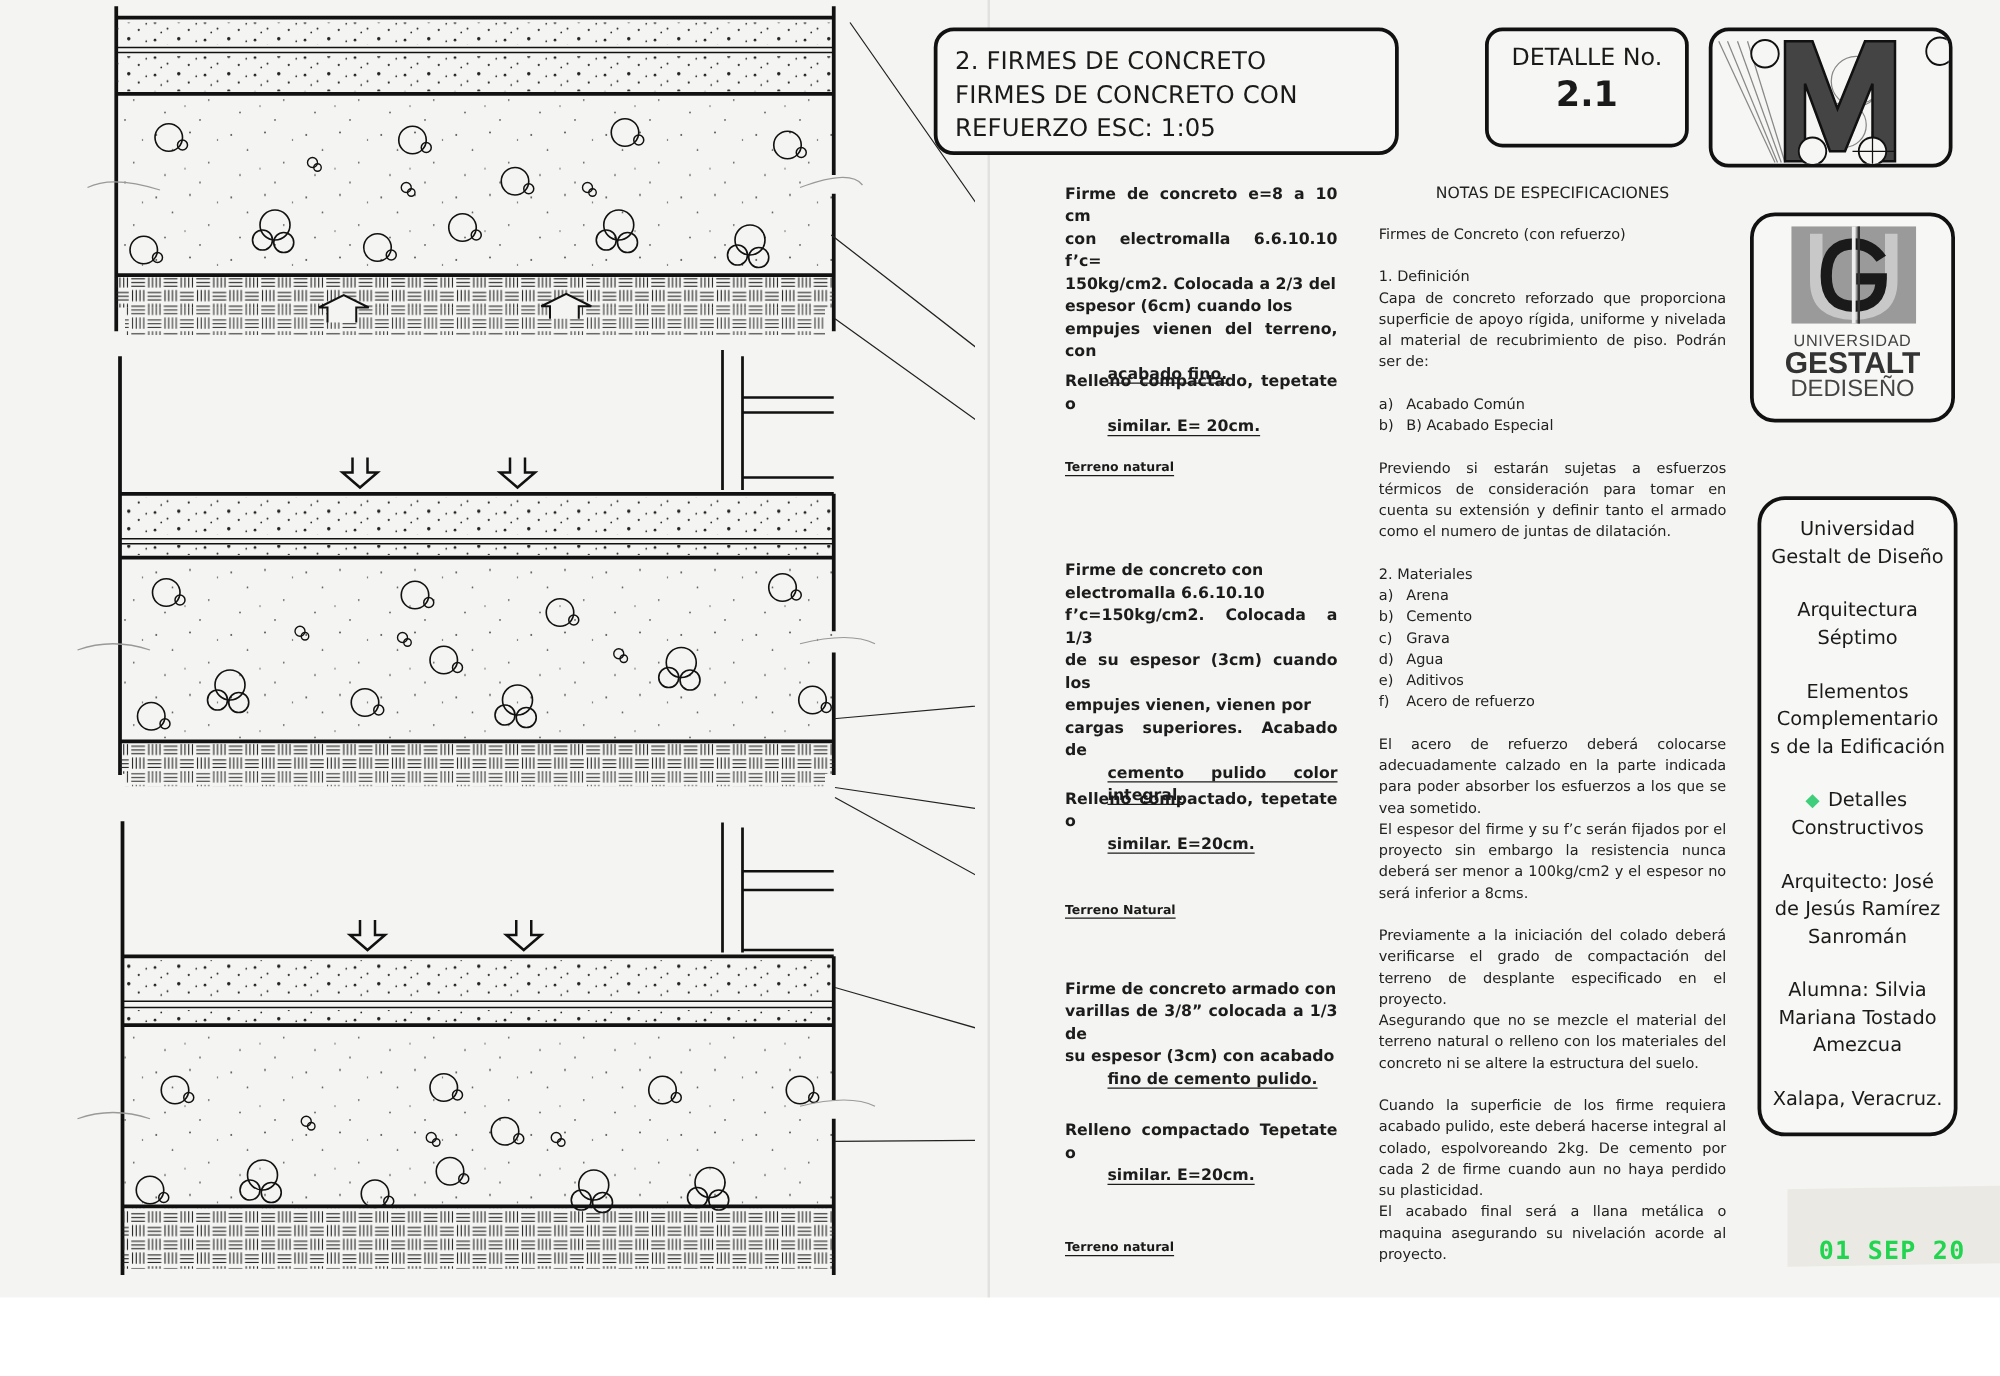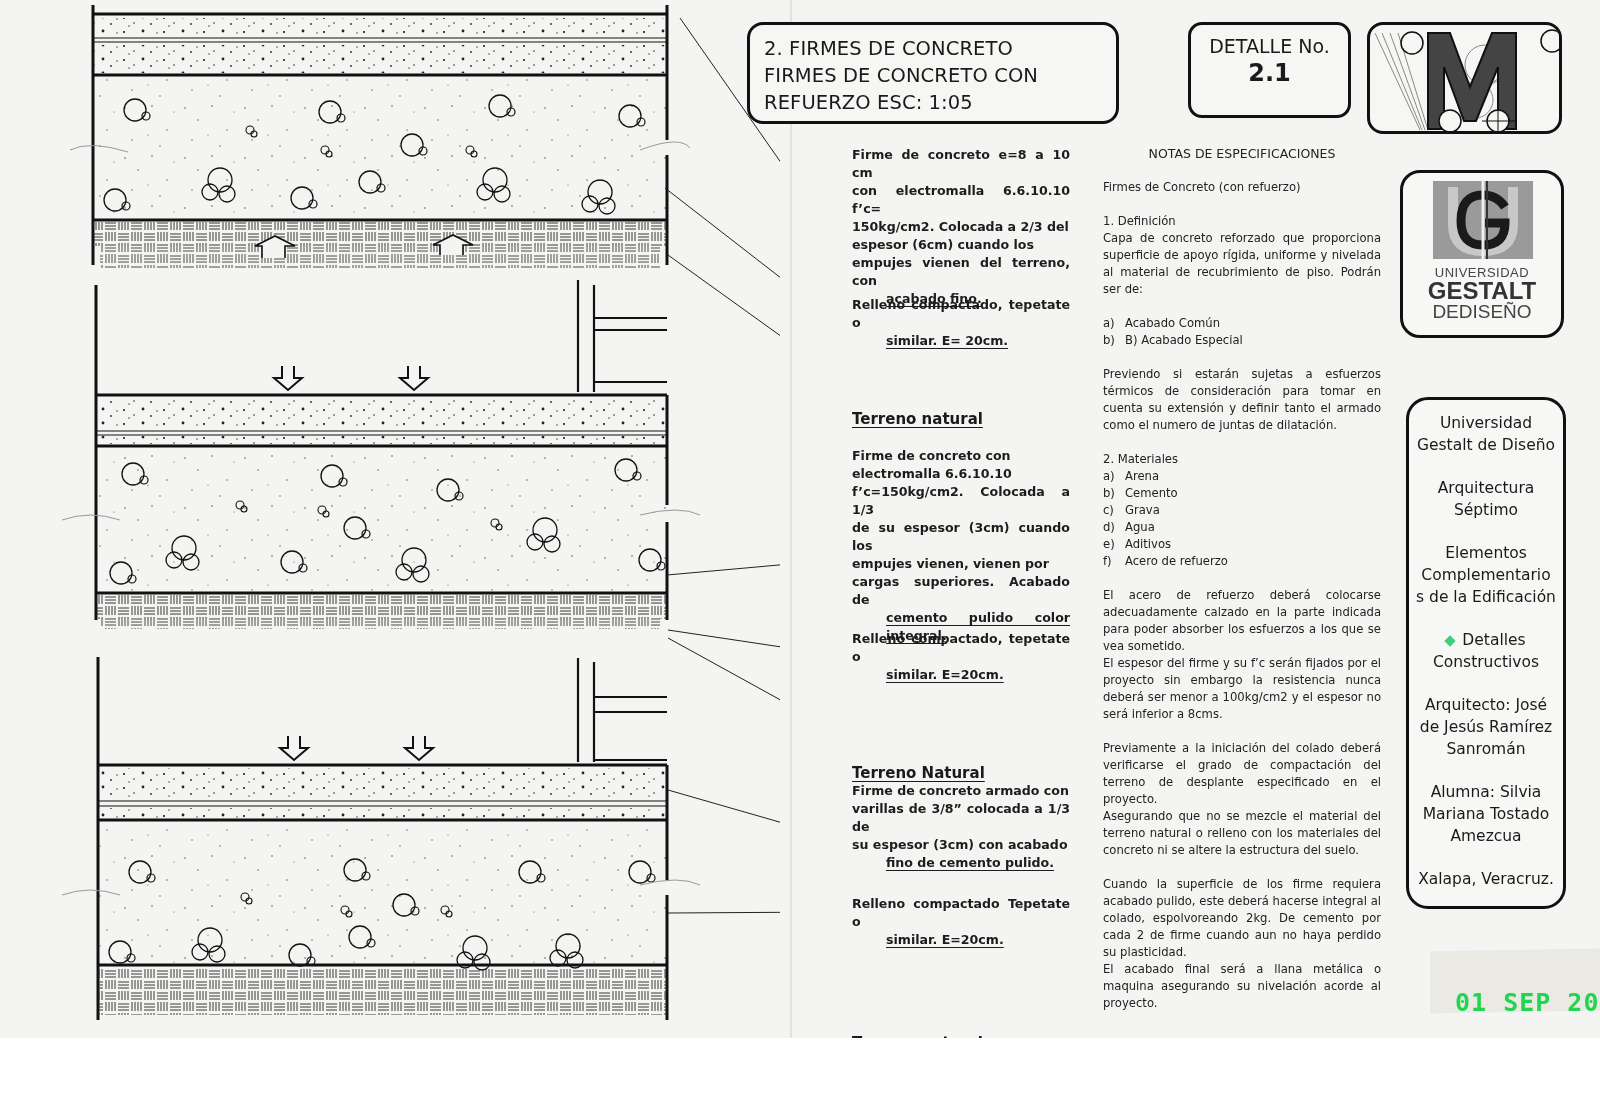--- a/index.html
+++ b/index.html
@@ -24,21 +24,21 @@
     padding:10px 14px; font-size:19.5px; line-height:27px; letter-spacing:0.1px;
     font-family:"DejaVu Sans", sans-serif; background:#f6f6f4;
   }
   .title-box div { white-space:nowrap; }
   .detail-box {
     left:1188px; top:22px; width:163px; height:96px;
     border:3px solid #111; border-radius:14px; box-sizing:border-box;
     text-align:center; background:#f6f6f4;
   }
   .detail-box .lbl { font-size:19px; margin-top:10px; }
-  .detail-box .num { font-size:24px; font-weight:bold; margin-top:2px; }
+  .detail-box .num { font-size:28px; font-weight:bold; margin-top:2px; }
   .mono-box {
     left:1367px; top:22px; width:195px; height:112px;
     border:3px solid #111; border-radius:16px; box-sizing:border-box; overflow:hidden;
     background:#f6f6f4;
   }
   .logo-box {
     left:1400px; top:170px; width:164px; height:168px;
     border:3px solid #111; border-radius:20px; box-sizing:border-box; background:#f7f7f5;
     overflow:hidden;
   }
@@ -50,36 +50,36 @@
   }
   .info-box .grp { margin-bottom:21px; }
   .bullet { display:inline-block; width:8px; height:8px; background:#3fcf7a; transform:rotate(45deg); margin-right:8px; vertical-align:middle; }
 
   
   .callout {
     width:218px; font-size:12.6px; line-height:18px; font-weight:bold;
     text-align:justify; color:#1c1c1c;
   }
   .callout .last { text-decoration:underline; text-underline-offset:3px;margin-left:34px; }
-  .callout-single { font-size:15px; font-weight:bold; text-decoration:underline; text-underline-offset:3px;margin-top:41px; }
+  .callout-single { font-size:10px; font-weight:bold; text-decoration:underline; text-underline-offset:3px; }
 
   
   .notes {
     left:1103px; top:145px; width:278px; font-size:11.6px; line-height:17px; color:#222;
   }
   .notes p { margin:0; text-align:justify; }
   .notes .gap { height:17px; }
   .notes .center { text-align:center; font-size:12.5px; margin-bottom:17px; }
   .notes ol { list-style:none; margin:0; padding:0; }
   .notes li span.l { display:inline-block; width:22px; }
 
   .tape { left:1430px; top:950px; width:170px; height:62px; background:#e8e6e0; transform:skewY(-1deg); opacity:0.85; }
   .stamp {
     left:1455px; top:988px; color:#22d44f; font-family:"DejaVu Sans Mono", monospace;
-    font-weight:bold; font-size:25px; letter-spacing:1px;
+    font-weight:bold; font-size:20px; letter-spacing:1px;
   }
 </style>
 </head>
 <body>
 
 <div class="abs" id="drawing">
 <svg viewBox="0 0 780 1040" xmlns="http://www.w3.org/2000/svg">
   <defs>
     <pattern id="weave" width="26" height="22" patternUnits="userSpaceOnUse">
       <g stroke="#222" stroke-width="0.9">

